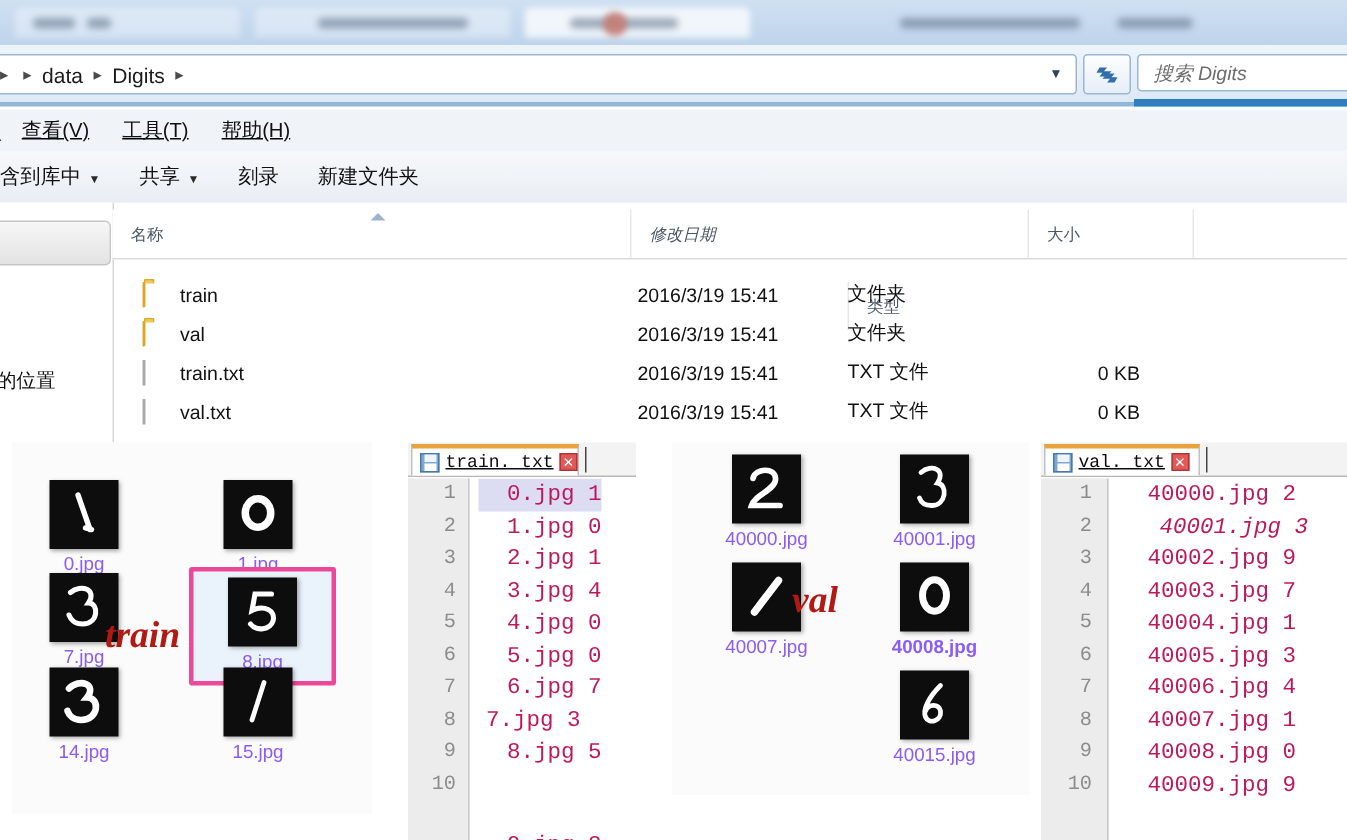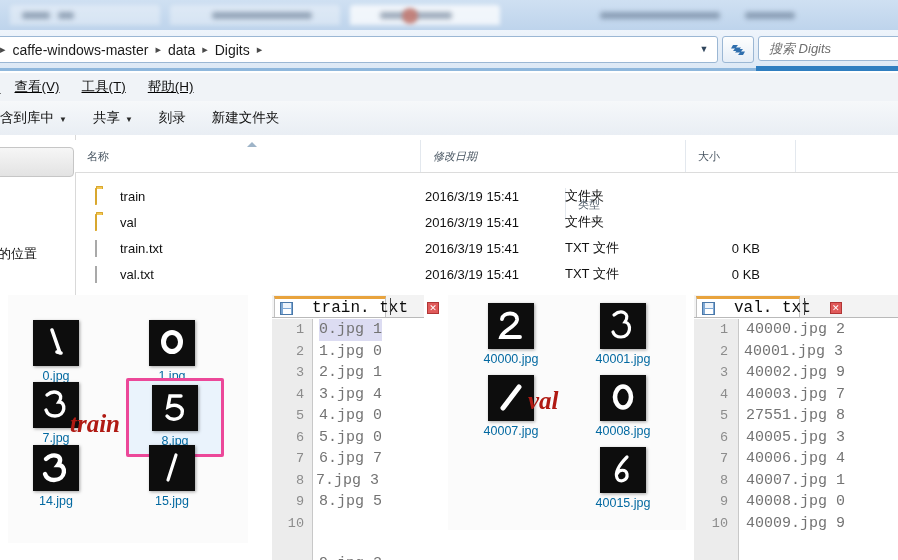--- a/index.html
+++ b/index.html
@@ -146,21 +146,21 @@
   
   #bottom{position:absolute;left:0;top:295px;width:898px;height:265px;background:#ffffff;}
 
   
   .thumbpane{position:absolute;top:0;background:#fbfbfb;}
   .thumb-cell{position:absolute;text-align:center;}
   .thumb-img{
     width:46px;height:46px;background:#0d0d0d;margin:0 auto;
     display:block;box-shadow:1px 1px 3px rgba(0,0,0,.35);
   }
-  .thumb-lbl{font-size:12.5px;color:#0369a1;margin-top:3px;white-space:nowrap;}
+  .thumb-lbl{font-size:12.5px;color:#8b5cf6;margin-top:3px;white-space:nowrap;}
   .thumb-cell.sel{
     background:#eaf3fc;border:3px solid #ec4899;border-radius:2px;
   }
   .redlab{
     position:absolute;color:#b01a13;
     font-family:"Liberation Serif","DejaVu Serif",serif;
     font-style:italic;font-weight:bold;font-size:25px;
   }
 
   
@@ -170,21 +170,21 @@
     background:#f3f3f3;border-bottom:1px solid #b9b9b9;
   }
   .ed-tab{
     position:absolute;left:2px;top:1px;height:21px;
     background:#ffffff;border:1px solid #c0c0c0;border-bottom:none;
     display:flex;align-items:center;padding:0 5px;box-sizing:border-box;
   }
   .ed-tab.active{border-top:3px solid #e8a33d;}
   .ed-tabtitle{
     font-family:"Liberation Mono","DejaVu Sans Mono",monospace;
-    font-size:16px;color:#0c0c0c;margin:0 19px;white-space:nowrap;
+    font-size:12px;color:#0c0c0c;margin:0 4px;white-space:nowrap;text-decoration:underline;
   }
   .save-ico{
     width:13px;height:13px;background:#7ea8d4;border:1px solid #4a78a8;
     position:relative;box-sizing:border-box;flex:none;
   }
   .save-ico:before{
     content:"";position:absolute;left:2px;top:0;width:8px;height:5px;background:#eef4fa;
   }
   .save-ico:after{
     content:"";position:absolute;left:2px;bottom:0;width:8px;height:5px;background:#ffffff;
@@ -203,21 +203,21 @@
   .ed-body{position:absolute;left:0;right:0;overflow:hidden;}
   .ed-line{
     position:relative;height:21.5px;line-height:21.5px;
     font-family:"Liberation Mono","DejaVu Sans Mono",monospace;
     font-size:15px;white-space:pre;
   }
   .ed-ln{
     position:absolute;left:0;text-align:right;color:#8c8c8c;
     font-family:"Liberation Mono","DejaVu Sans Mono",monospace;font-size:13.5px;
   }
-  .ed-tx{position:absolute;color:#737373;}
+  .ed-tx{position:absolute;color:#be185d;padding-left:19px;}
   .ed-line.hl .ed-tx{background:#dcdcf2;}
 </style>
 </head>
 <body>
 
 <div id="tabstrip">
   <div class="blurtab" style="left:10px;width:150px;"></div>
   <div class="blurtxt" style="left:22px;top:12px;width:28px;"></div>
   <div class="blurtxt" style="left:58px;top:12px;width:16px;"></div>
   <div class="blurtab" style="left:170px;width:170px;"></div>
@@ -225,21 +225,20 @@
   <div class="blurtab" style="left:350px;width:150px;background:rgba(255,255,255,.75);"></div>
   <div class="blurtxt" style="left:380px;top:12px;width:72px;"></div>
   <div class="blurdot" style="left:402px;top:8px;"></div>
   <div class="blurtxt" style="left:600px;top:12px;width:120px;"></div>
   <div class="blurtxt" style="left:745px;top:12px;width:50px;"></div>
 </div>
 
 <div id="addrbar">
   <div id="addrfield">
     <span class="crumb-sep">▸</span>
-    <span class="crumb">caffe-windows-master</span>
     <span class="crumb-sep">▸</span>
     <span class="crumb">data</span>
     <span class="crumb-sep">▸</span>
     <span class="crumb">Digits</span>
     <span class="crumb-sep">▸</span>
     <div id="addrdrop">▼</div>
   </div>
   <div id="refreshbtn">
     <svg width="16" height="16" viewBox="0 0 16 16" aria-hidden="true">
       <path d="M3 3 L8 3 L6 5.5 L11 5.5 L8 9 L3 9 L5 6.5 L1 6.5 Z" fill="#2f6fae"></path>
@@ -387,21 +386,21 @@
     </div>
     <div class="ed-gutter" style="top:24px;width:40px;height:241px;"></div>
     <div class="ed-body" style="top:24px;height:241px;">
       <div class="ed-line hl"><span class="ed-ln" style="width:32px;">1</span><span class="ed-tx" style="left:47px;">0.jpg 1</span></div>
       <div class="ed-line"><span class="ed-ln" style="width:32px;">2</span><span class="ed-tx" style="left:47px;">1.jpg 0</span></div>
       <div class="ed-line"><span class="ed-ln" style="width:32px;">3</span><span class="ed-tx" style="left:47px;">2.jpg 1</span></div>
       <div class="ed-line"><span class="ed-ln" style="width:32px;">4</span><span class="ed-tx" style="left:47px;">3.jpg 4</span></div>
       <div class="ed-line"><span class="ed-ln" style="width:32px;">5</span><span class="ed-tx" style="left:47px;">4.jpg 0</span></div>
       <div class="ed-line"><span class="ed-ln" style="width:32px;">6</span><span class="ed-tx" style="left:47px;">5.jpg 0</span></div>
       <div class="ed-line"><span class="ed-ln" style="width:32px;">7</span><span class="ed-tx" style="left:47px;">6.jpg 7</span></div>
-      <div class="ed-line"><span class="ed-ln" style="width:32px;">8</span><span class="ed-tx" style="left:44px;">7.jpg 3</span></div>
+      <div class="ed-line"><span class="ed-ln" style="width:32px;">8</span><span class="ed-tx" style="left:33px;">7.jpg 3</span></div>
       <div class="ed-line"><span class="ed-ln" style="width:32px;">9</span><span class="ed-tx" style="left:47px;">8.jpg 5</span></div>
       <div class="ed-line"><span class="ed-ln" style="width:32px;">10</span><span class="ed-tx" style="left:47px;margin-top:40px;">9.jpg 3</span></div>
     </div>
   </div>
 
   <div class="thumbpane" style="left:448px;width:238px;height:235px;">
     <div class="thumb-cell" style="left:18px;top:8px;width:90px;">
       <span class="thumb-img">
         <svg width="46" height="46" viewBox="0 0 46 46" aria-hidden="true">
             <path d="M14 16 C15 9, 30 8, 29 17 C28 24, 15 27, 13 34 L32 34" stroke="#fff" stroke-width="3.8" fill="none" stroke-linecap="round"></path>
@@ -419,21 +418,21 @@
     </div>
 
     <div class="thumb-cell" style="left:18px;top:80px;width:90px;">
       <span class="thumb-img">
         <svg width="46" height="46" viewBox="0 0 46 46" aria-hidden="true">
             <path d="M31 12 L15 33" stroke="#fff" stroke-width="5" fill="none" stroke-linecap="round"></path>
           </svg>
       </span>
       <div class="thumb-lbl">40007.jpg</div>
     </div>
-    <div class="thumb-cell" style="left:130px;top:80px;width:90px;">
+    <div class="thumb-cell" style="left:130px;top:80px;width:90px;font-weight:bold;">
       <span class="thumb-img">
         <svg width="46" height="46" viewBox="0 0 46 46" aria-hidden="true">
             <ellipse cx="23" cy="22" rx="8" ry="10.5" stroke="#fff" stroke-width="4.6" fill="none"></ellipse>
           </svg>
       </span>
       <div class="thumb-lbl">40008.jpg</div>
     </div>
 
     <div class="thumb-cell" style="left:130px;top:152px;width:90px;">
       <span class="thumb-img">
@@ -452,24 +451,24 @@
       <div class="ed-tab active" style="width:104px;">
         <span class="save-ico"></span>
         <span class="ed-tabtitle">val. txt</span>
         <span class="close-ico">✕</span>
       </div>
       <div class="ed-caret" style="left:110px;"></div>
     </div>
     <div class="ed-gutter" style="top:24px;width:44px;height:241px;"></div>
     <div class="ed-body" style="top:24px;height:241px;">
       <div class="ed-line"><span class="ed-ln" style="width:34px;">1</span><span class="ed-tx" style="left:52px;">40000.jpg 2</span></div>
-      <div class="ed-line"><span class="ed-ln" style="width:34px;">2</span><span class="ed-tx" style="left:50px;">40001.jpg 3</span></div>
+      <div class="ed-line"><span class="ed-ln" style="width:34px;">2</span><span class="ed-tx" style="left:60px;font-style:italic;">40001.jpg 3</span></div>
       <div class="ed-line"><span class="ed-ln" style="width:34px;">3</span><span class="ed-tx" style="left:52px;">40002.jpg 9</span></div>
       <div class="ed-line"><span class="ed-ln" style="width:34px;">4</span><span class="ed-tx" style="left:52px;">40003.jpg 7</span></div>
-      <div class="ed-line"><span class="ed-ln" style="width:34px;">5</span><span class="ed-tx" style="left:52px;">27551.jpg 8</span></div>
+      <div class="ed-line"><span class="ed-ln" style="width:34px;">5</span><span class="ed-tx" style="left:52px;">40004.jpg 1</span></div>
       <div class="ed-line"><span class="ed-ln" style="width:34px;">6</span><span class="ed-tx" style="left:52px;">40005.jpg 3</span></div>
       <div class="ed-line"><span class="ed-ln" style="width:34px;">7</span><span class="ed-tx" style="left:52px;">40006.jpg 4</span></div>
       <div class="ed-line"><span class="ed-ln" style="width:34px;">8</span><span class="ed-tx" style="left:52px;">40007.jpg 1</span></div>
       <div class="ed-line"><span class="ed-ln" style="width:34px;">9</span><span class="ed-tx" style="left:52px;">40008.jpg 0</span></div>
       <div class="ed-line"><span class="ed-ln" style="width:34px;">10</span><span class="ed-tx" style="left:52px;">40009.jpg 9</span></div>
     </div>
   </div>
 
 </div>
 

